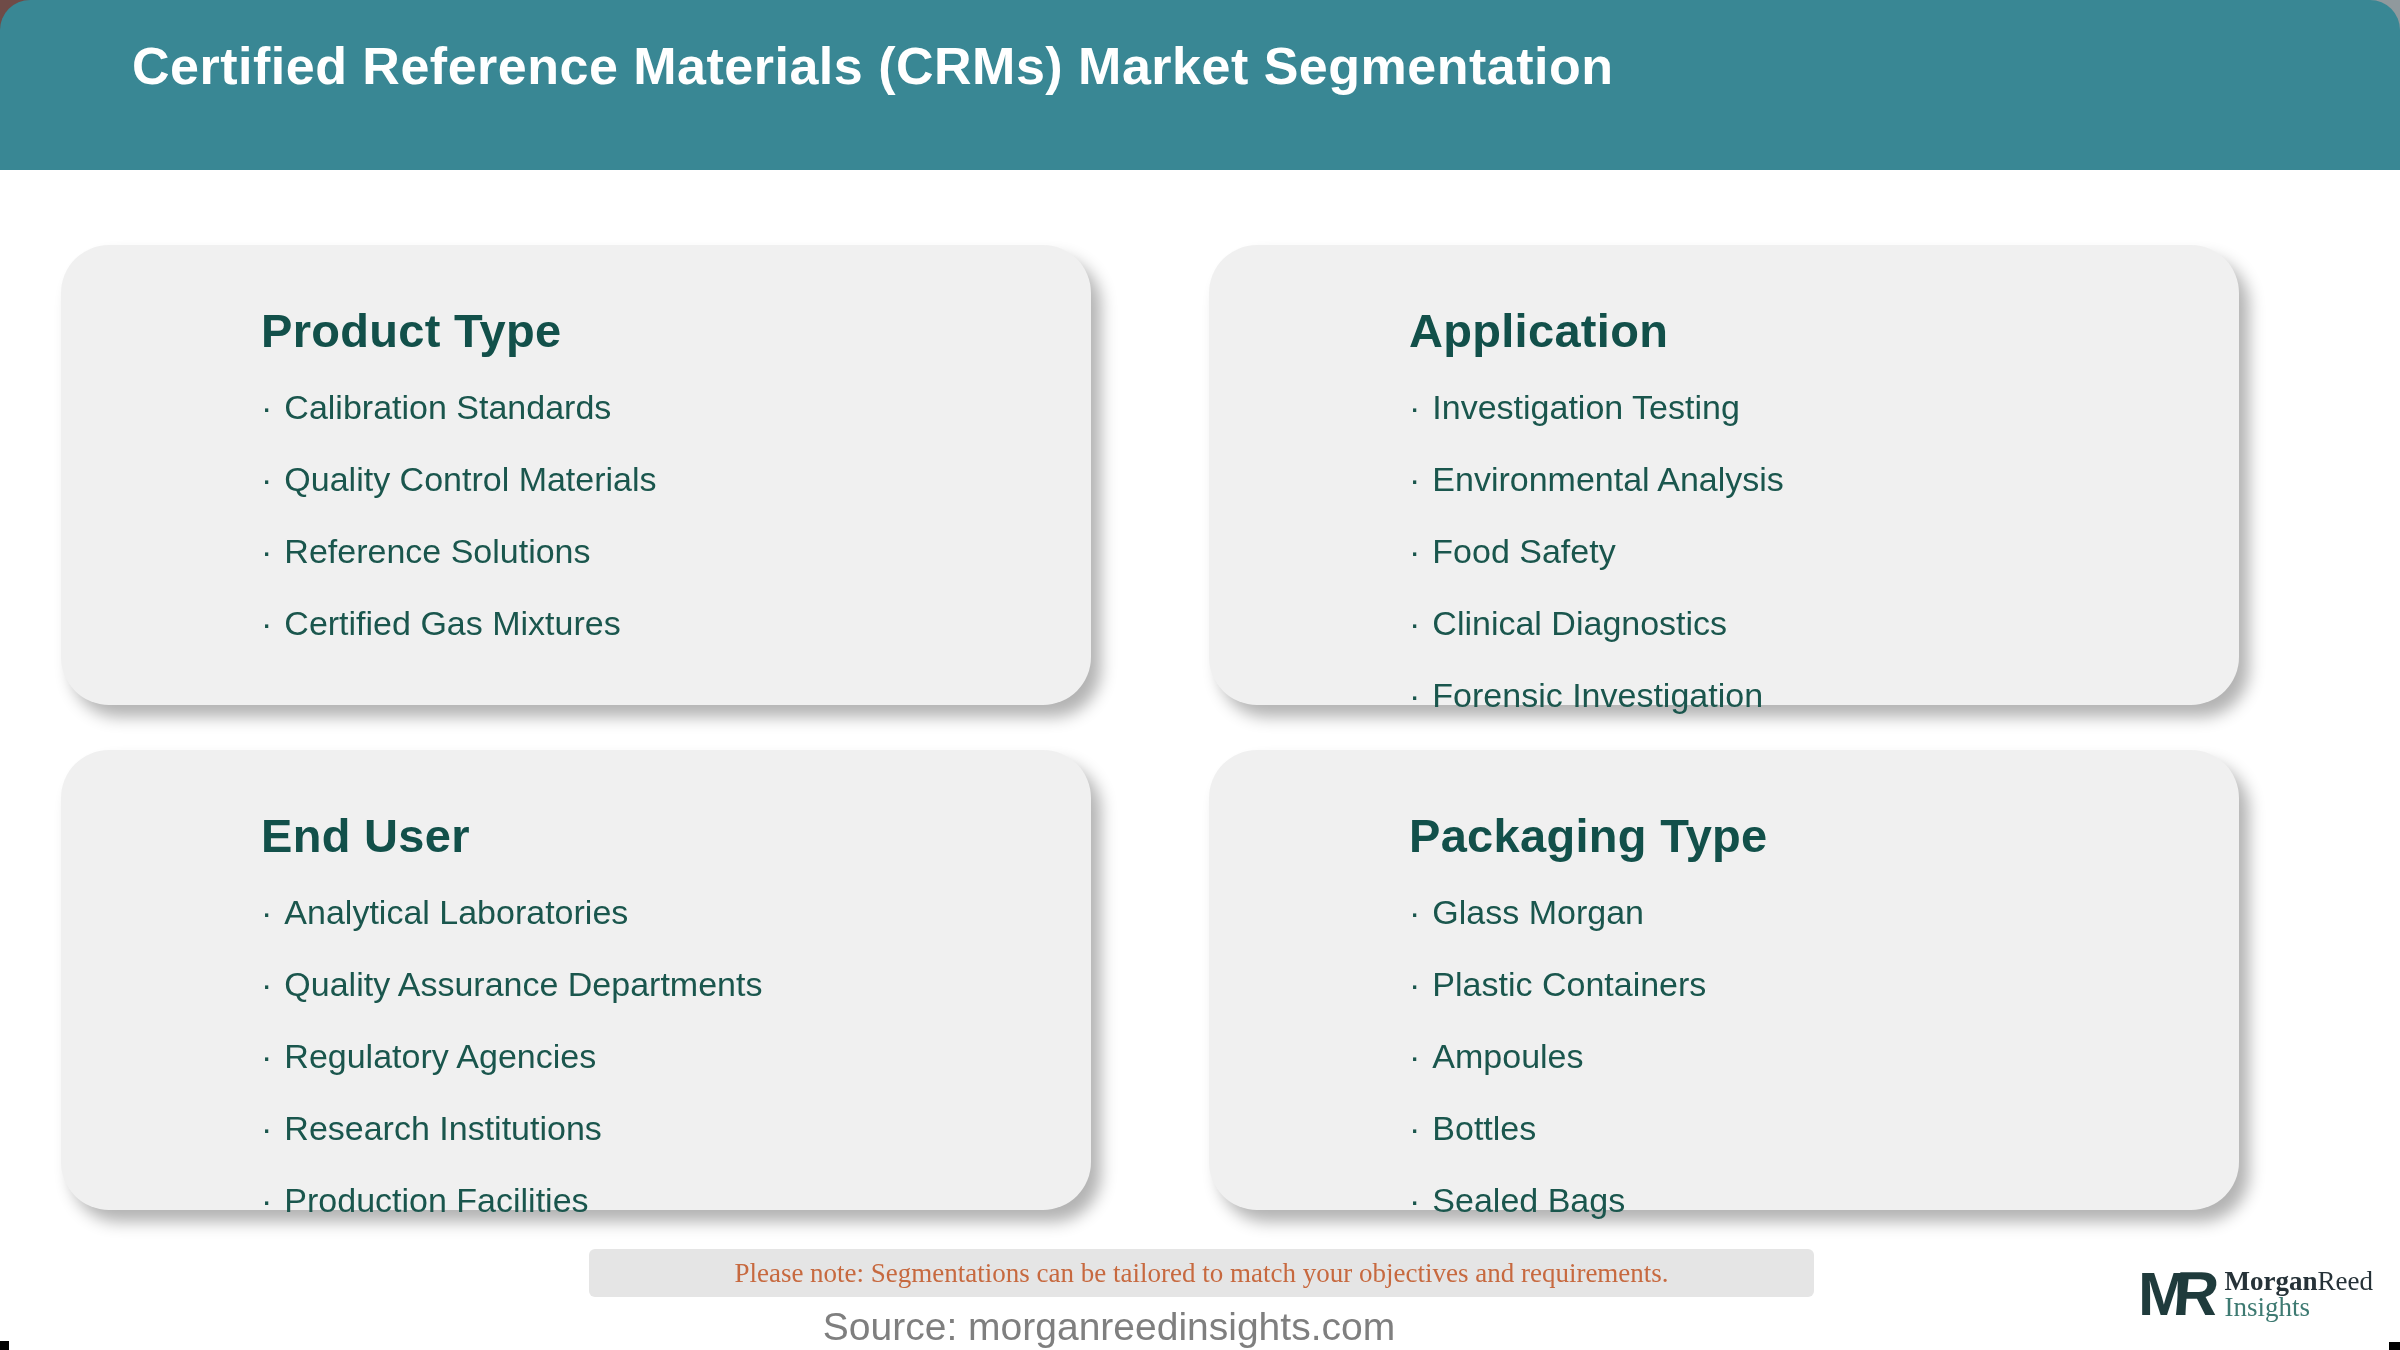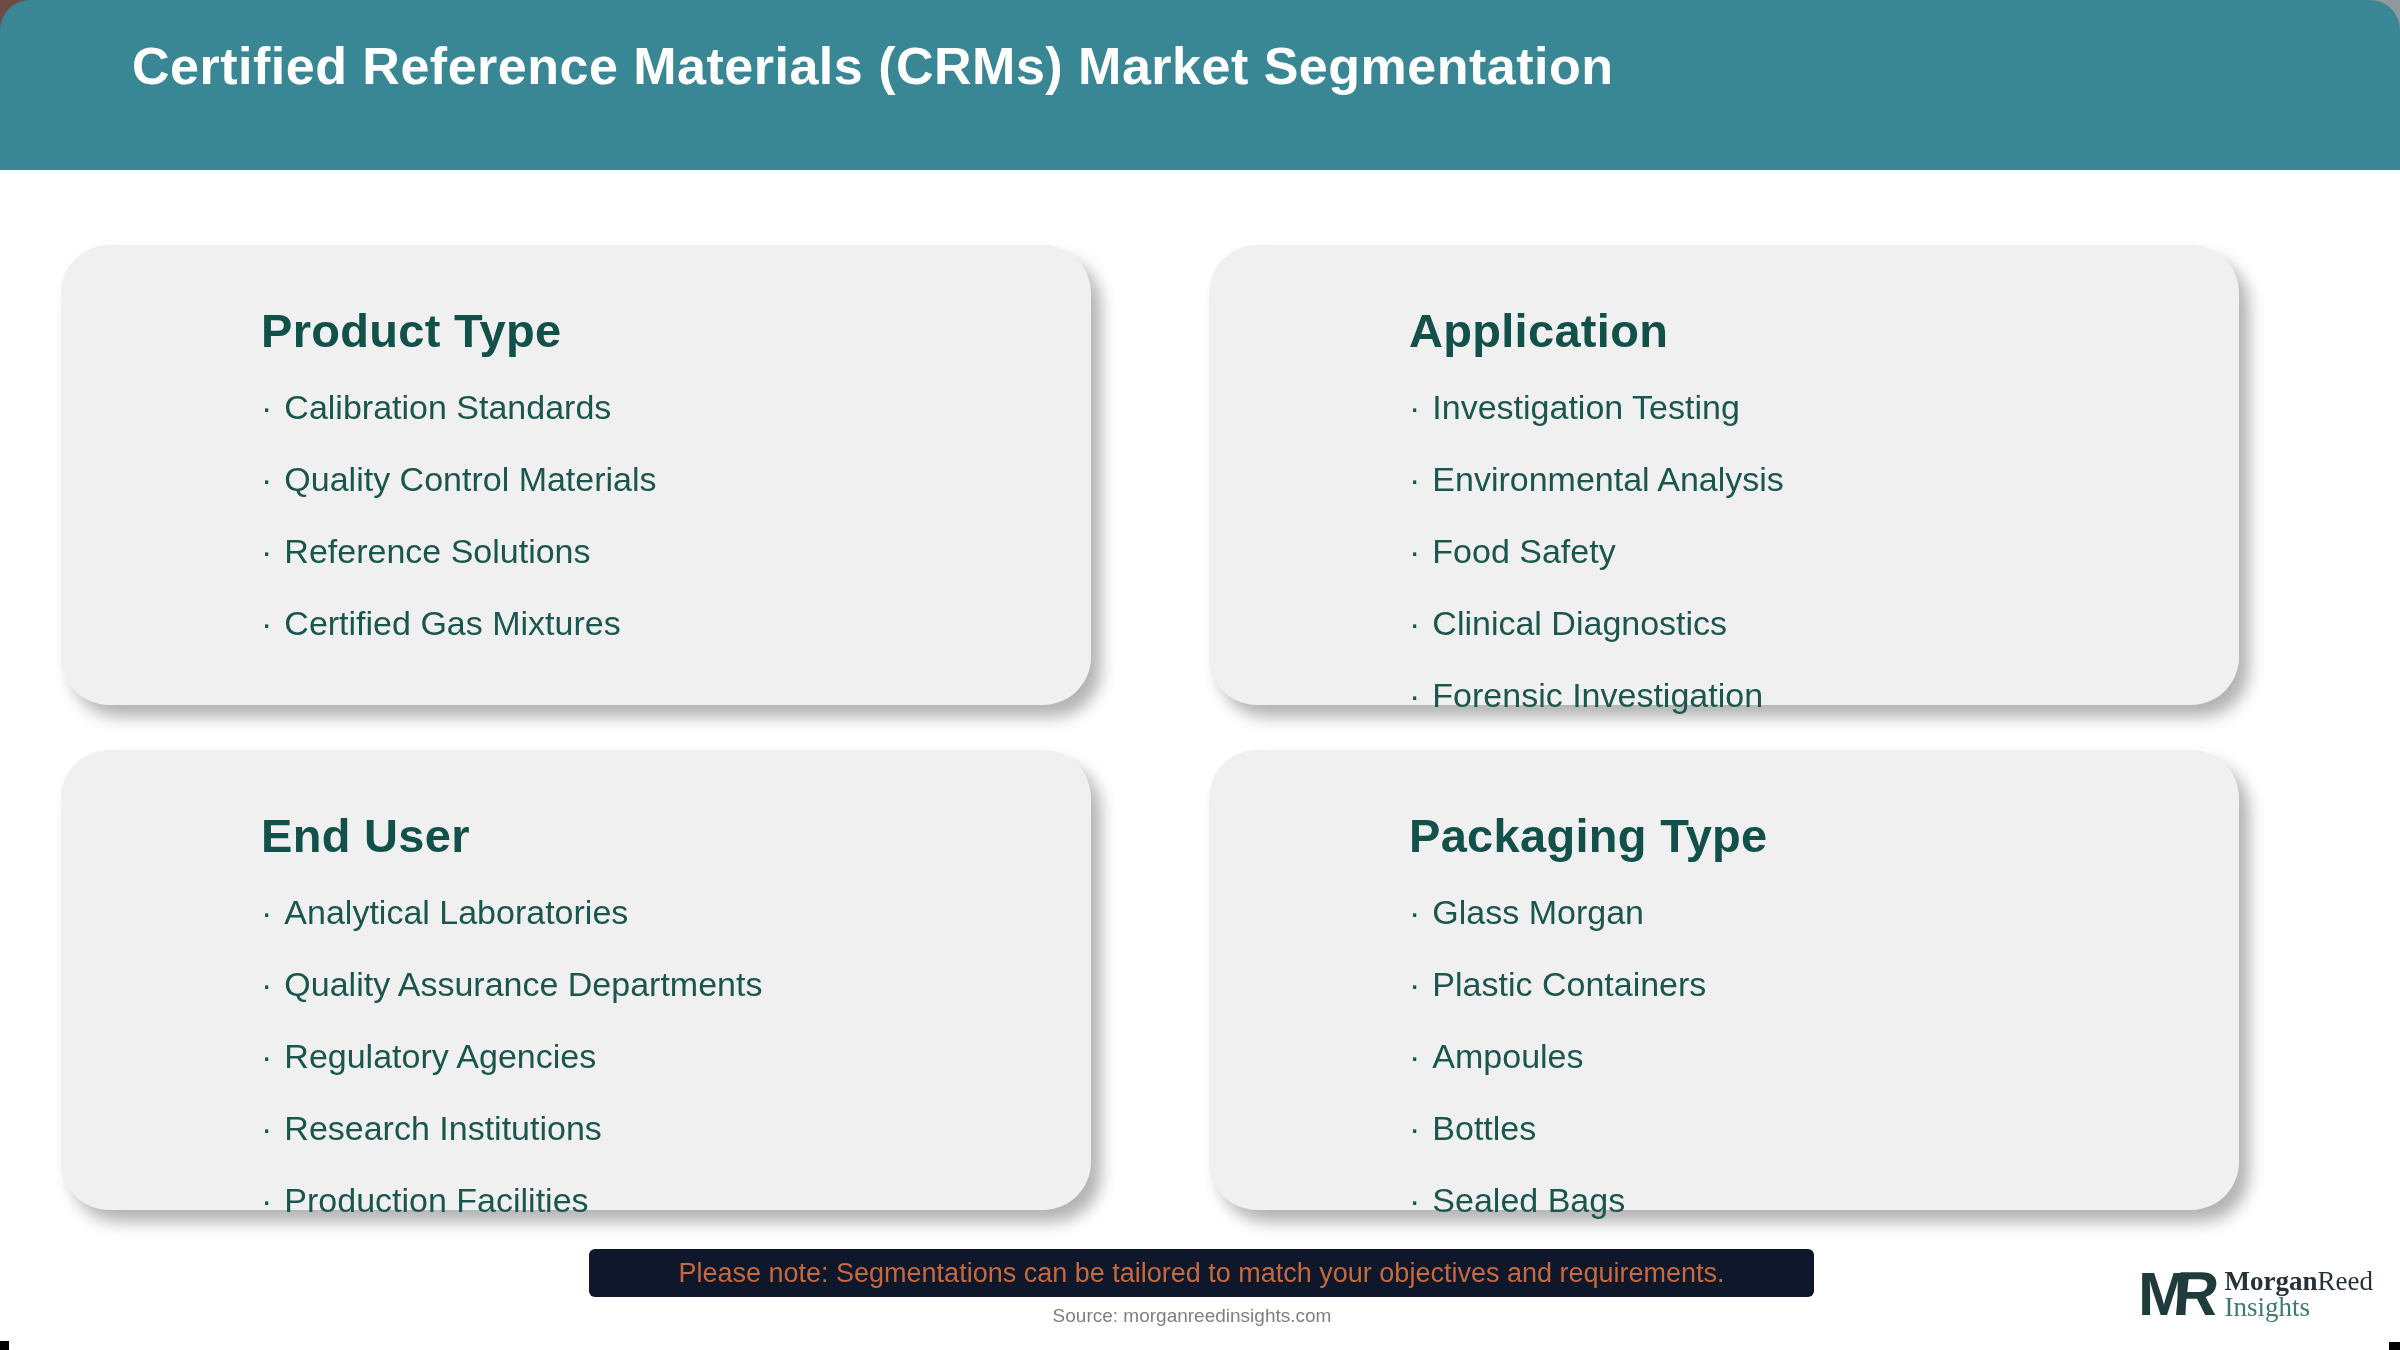--- a/index.html
+++ b/index.html
@@ -63,38 +63,39 @@
     line-height: 46px;
     white-space: nowrap;
     margin-top: 26px;
   }
   .card .bullet { display: inline-block; margin-right: 12px; }
 
   .note-bar {
     position: absolute;
     left: 589px; top: 1249px;
     width: 1225px; height: 48px;
-    background: #0f172a;
+    background: #e5e5e5;
     border-radius: 6px;
     display: flex; align-items: center; justify-content: center;
     z-index: 2;
+    font-family: Liberation Serif, serif;
   }
   .note-bar .note-text {
     color: #c7693f;
     font-size: 27px;
     font-weight: 400;
     white-space: nowrap;
   }
 
   .source-line {
     position: absolute;
-    left: 1192px; top: 1305px;
+    left: 1109px; top: 1305px;
     transform: translateX(-50%);
     color: #7f7f7f;
-    font-size: 19px;
+    font-size: 39px;
     white-space: nowrap;
     z-index: 2;
   }
 
   .logo {
     position: absolute;
     left: 2138px; top: 1266px;
     display: flex; align-items: center;
     z-index: 2;
   }

